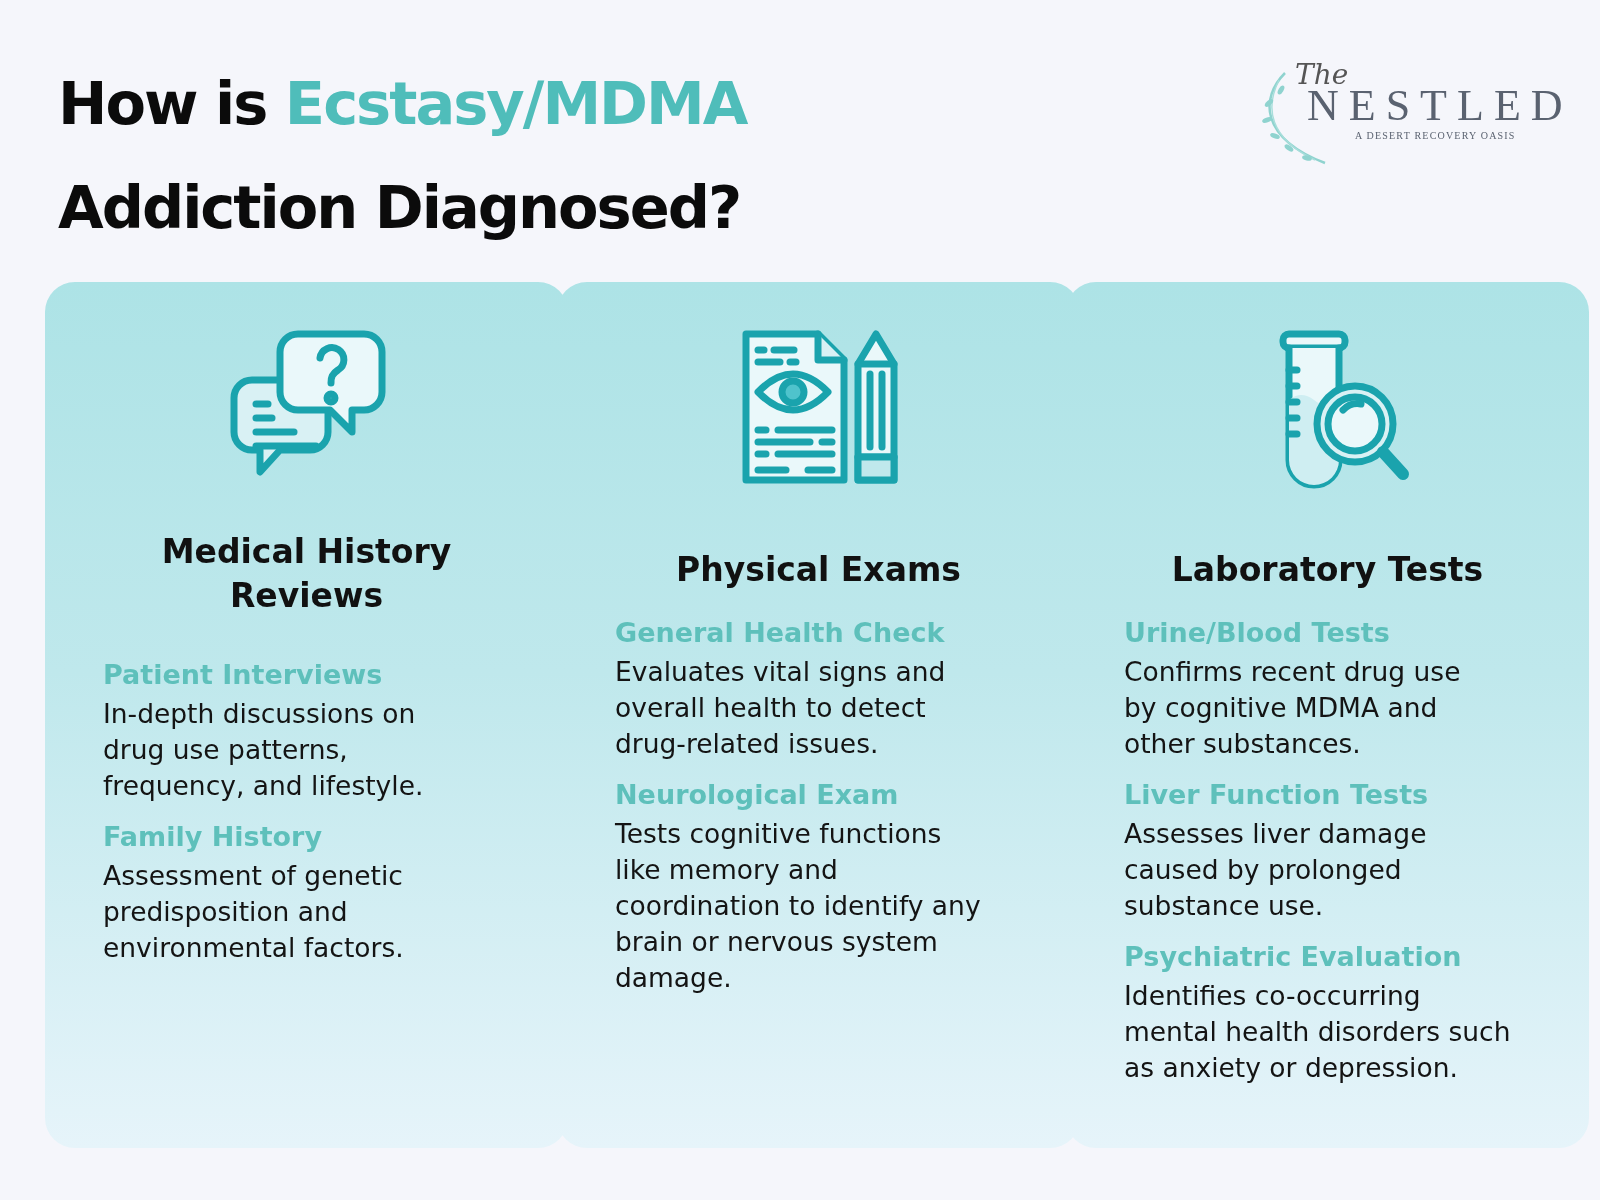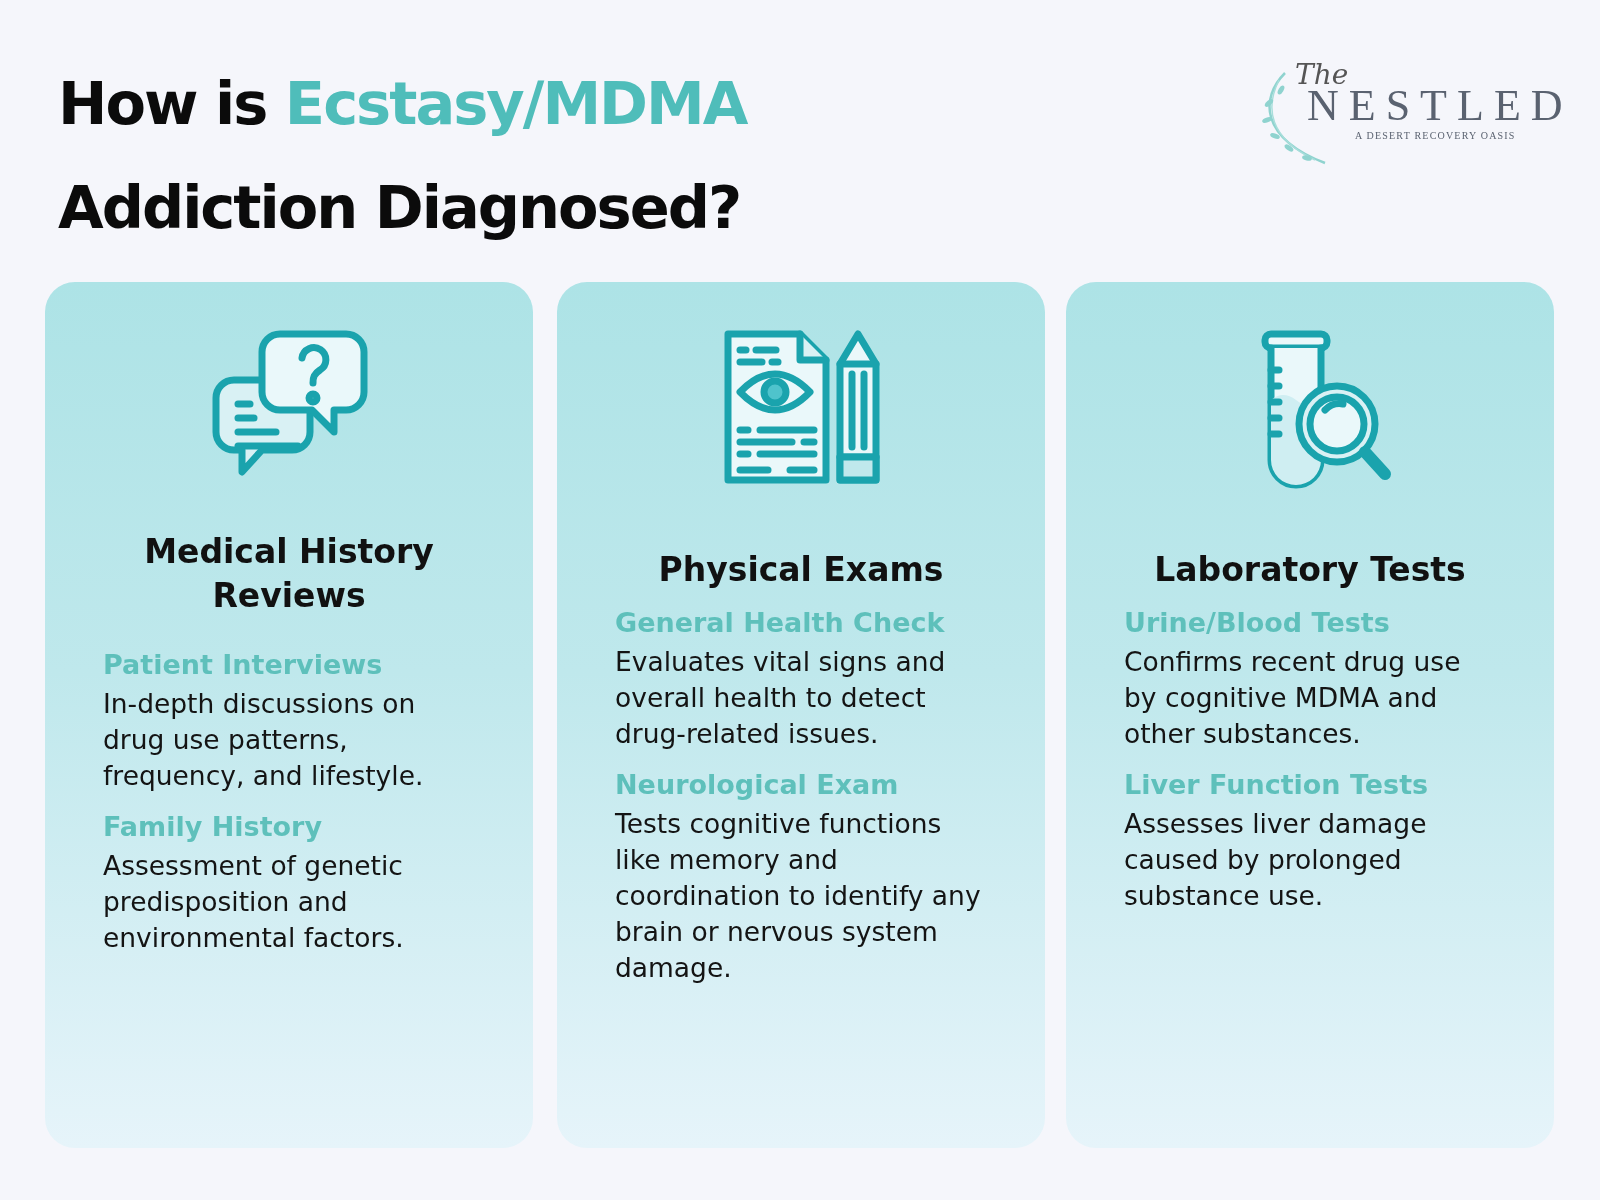--- a/index.html
+++ b/index.html
@@ -4,27 +4,27 @@
 <style>
   html,body{margin:0;padding:0;}
   body{width:1600px;height:1200px;background:#f5f6fb;position:relative;overflow:hidden;font-family:"DejaVu Sans","Liberation Sans",sans-serif;color:#111;}
   .title{position:absolute;left:58px;top:52px;font-family:"DejaVu Sans",sans-serif;font-weight:bold;font-size:59px;line-height:104px;letter-spacing:-2px;color:#0b0b0b;margin:0;}
   .title .accent{color:#4fbdba;}
   .logo{position:absolute;left:1255px;top:58px;width:300px;height:110px;}
   .logo .the{position:absolute;left:40px;top:0;font-family:"DejaVu Serif",serif;font-style:italic;font-size:28px;color:#555;}
   .logo .name{position:absolute;left:52px;top:22px;font-family:"Liberation Serif",serif;font-size:44px;letter-spacing:10px;color:#5a6270;}
   .logo .tag{position:absolute;left:100px;top:72px;font-family:"Liberation Serif",serif;font-size:10px;letter-spacing:1.2px;color:#5a6270;}
   .logo svg{position:absolute;left:0;top:10px;}
-  .card{position:absolute;top:282px;height:866px;width:488px;border-radius:30px;background:linear-gradient(180deg,#ade3e6 0%,#bfe8ec 45%,#e6f4fa 100%);}
+  .card{position:absolute;top:282px;height:866px;width:488px;border-radius:30px;background:linear-gradient(180deg,#ade3e6 0%,#bfe8ec 45%,#e6f4fa 100%);padding-left:35px;}
   .c1{left:45px;} .c2{left:557px;} .c3{left:1066px;}
   .icon{position:absolute;top:40px;left:50%;transform:translateX(-50%);width:170px;height:170px;}
   .ctitle{position:absolute;left:0;right:0;text-align:center;font-weight:bold;font-size:33px;line-height:44px;color:#111;}
   .c1 .ctitle{top:248px;}
   .c2 .ctitle,.c3 .ctitle{top:266px;}
-  .items{position:absolute;left:58px;right:20px;}
+  .items{position:absolute;left:58px;right:20px;margin-top:10px;}
   .c1 .items{top:366px;}
   .c2 .items,.c3 .items{top:324px;}
   .item{margin-bottom:16px;}
   .item h3{margin:0 0 4px 0;font-weight:bold;font-size:27px;line-height:34px;color:#5ec0bb;}
   .item p{margin:0;font-size:26.5px;line-height:36px;color:#141414;white-space:pre-line;}
 </style>
 </head>
 <body>
 
 <h1 class="title">
@@ -151,14 +151,20 @@
       <p>Confirms recent drug use
 by cognitive MDMA and
 other substances.</p>
     </div>
     <div class="item">
       <h3>Liver Function Tests</h3>
       <p>Assesses liver damage
 caused by prolonged
 substance use.</p>
     </div>
+    <div class="item">
+      <h3>Psychiatric Evaluation</h3>
+      <p>Identifies co-occurring
+mental health disorders such
+as anxiety or depression.</p>
+    </div>
   </div>
 </div>
 
 </body></html>

